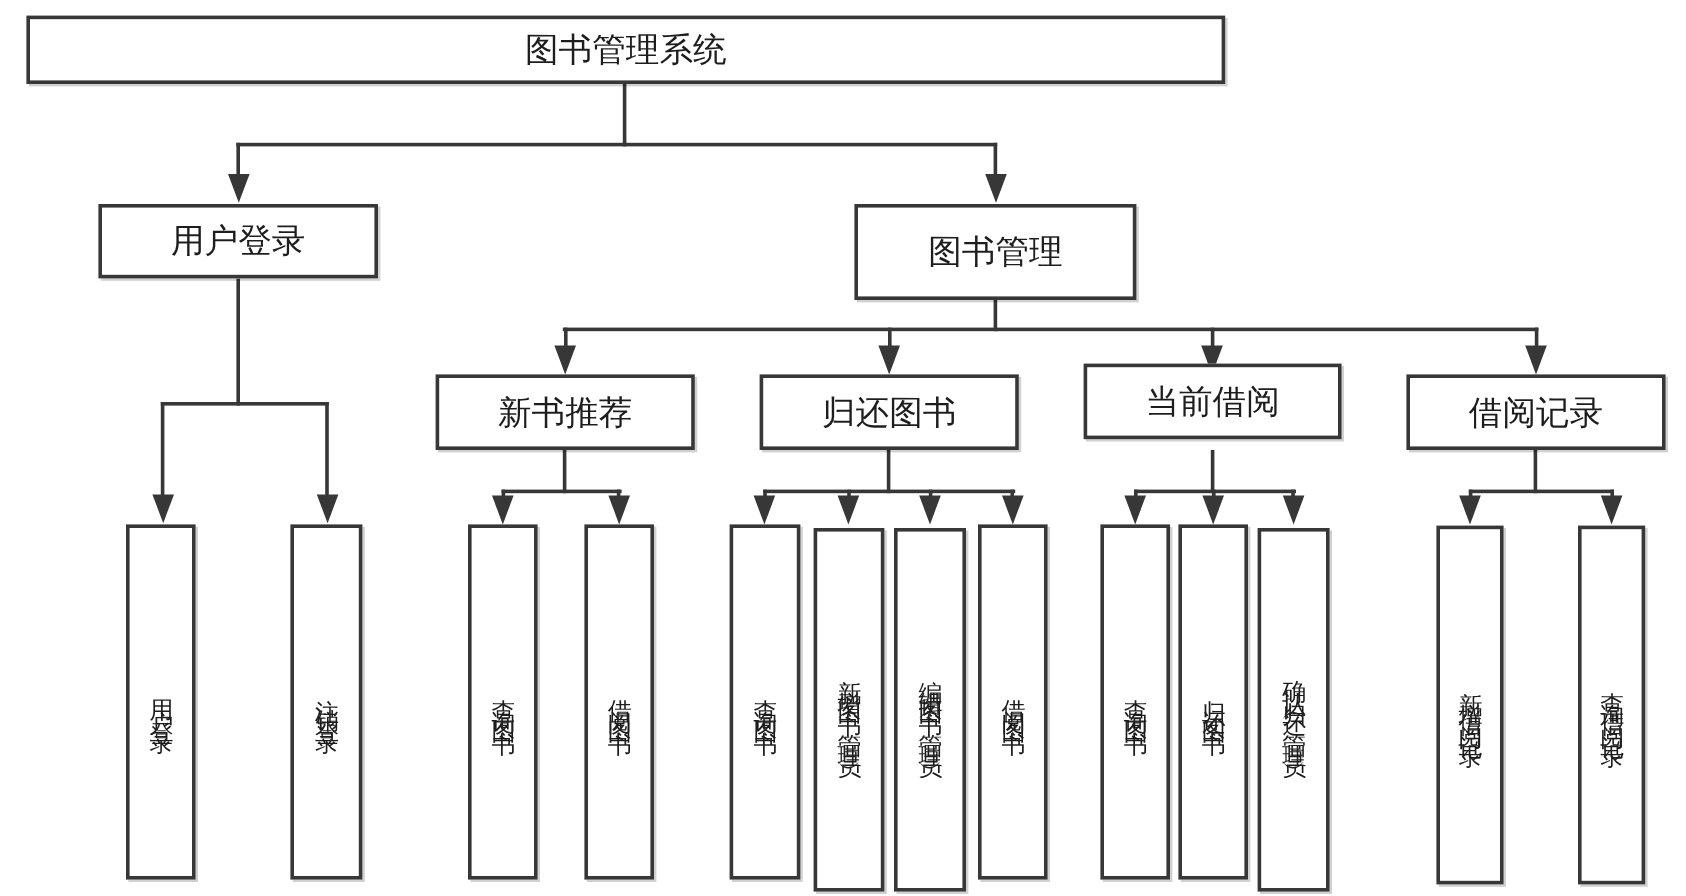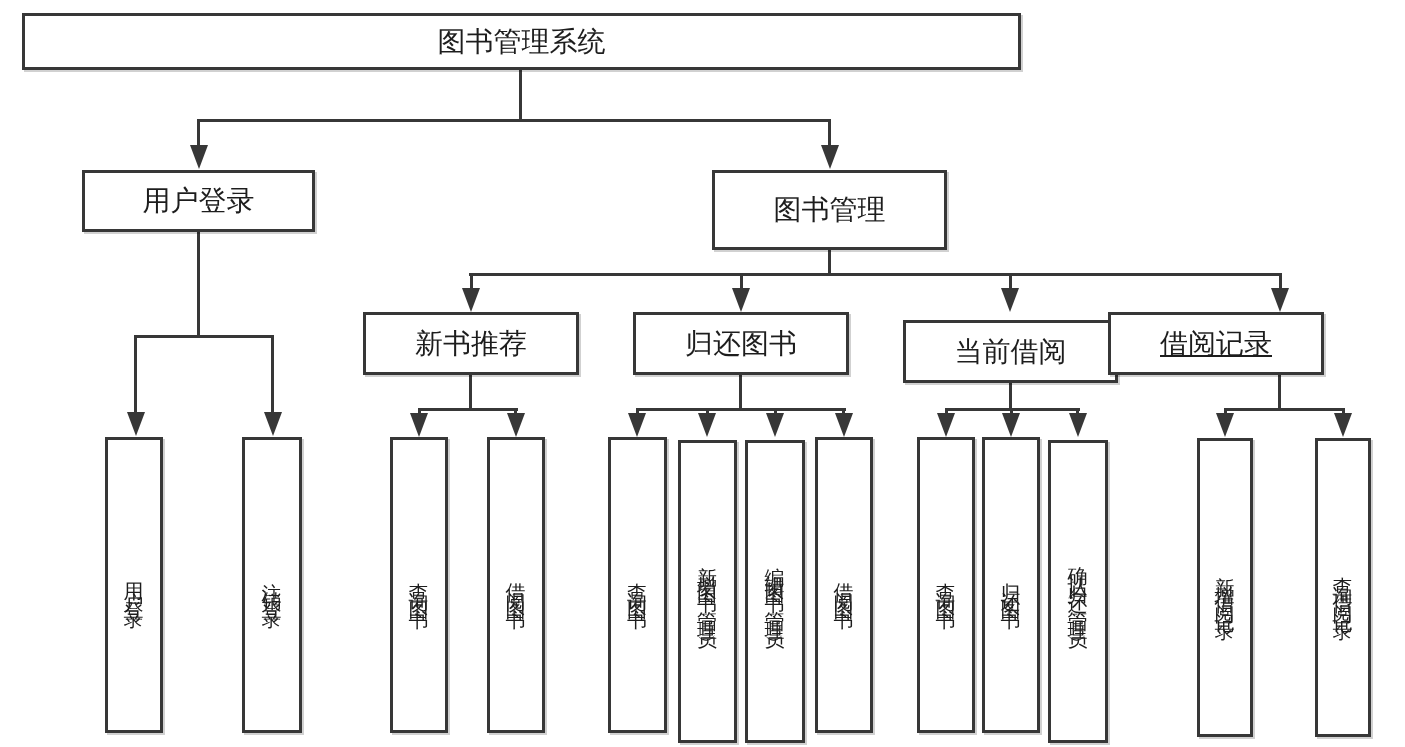--- a/index.html
+++ b/index.html
@@ -116,22 +116,22 @@
     <div class="vline" style="left:1009px; top:273px; height:18px;"></div>
     <div class="vline" style="left:1279px; top:273px; height:18px;"></div>
     <div class="arrow" style="left:462px; top:288px;"></div>
     <div class="arrow" style="left:732px; top:288px;"></div>
     <div class="arrow" style="left:1001px; top:288px;"></div>
     <div class="arrow" style="left:1271px; top:288px;"></div>
   </div>
 
   <div class="hbox" style="left:363px; top:312px; width:216px; height:63px;">新书推荐</div>
   <div class="hbox" style="left:633px; top:312px; width:216px; height:63px;">归还图书</div>
-  <div class="hbox" style="left:903px; top:320px; width:215px; height:63px;">当前借阅</div>
-  <div class="hbox" style="left:1108px; top:312px; width:216px; height:63px;text-decoration:underline;">借阅记录</div>
+  <div class="hbox" style="left:903px; top:303px; width:215px; height:63px;">当前借阅</div>
+  <div class="hbox" style="left:1172px; top:312px; width:216px; height:63px;">借阅记录</div>
 
   <div>
     <div class="vline" style="left:469px; top:375px; height:36px;"></div>
     <div class="hline" style="left:418px; top:408px; width:100px;"></div>
     <div class="vline" style="left:418px; top:408px; height:10px;"></div>
     <div class="vline" style="left:514px; top:408px; height:10px;"></div>
     <div class="arrow" style="left:410px; top:413px;"></div>
     <div class="arrow" style="left:507px; top:413px;"></div>
   </div>
 

